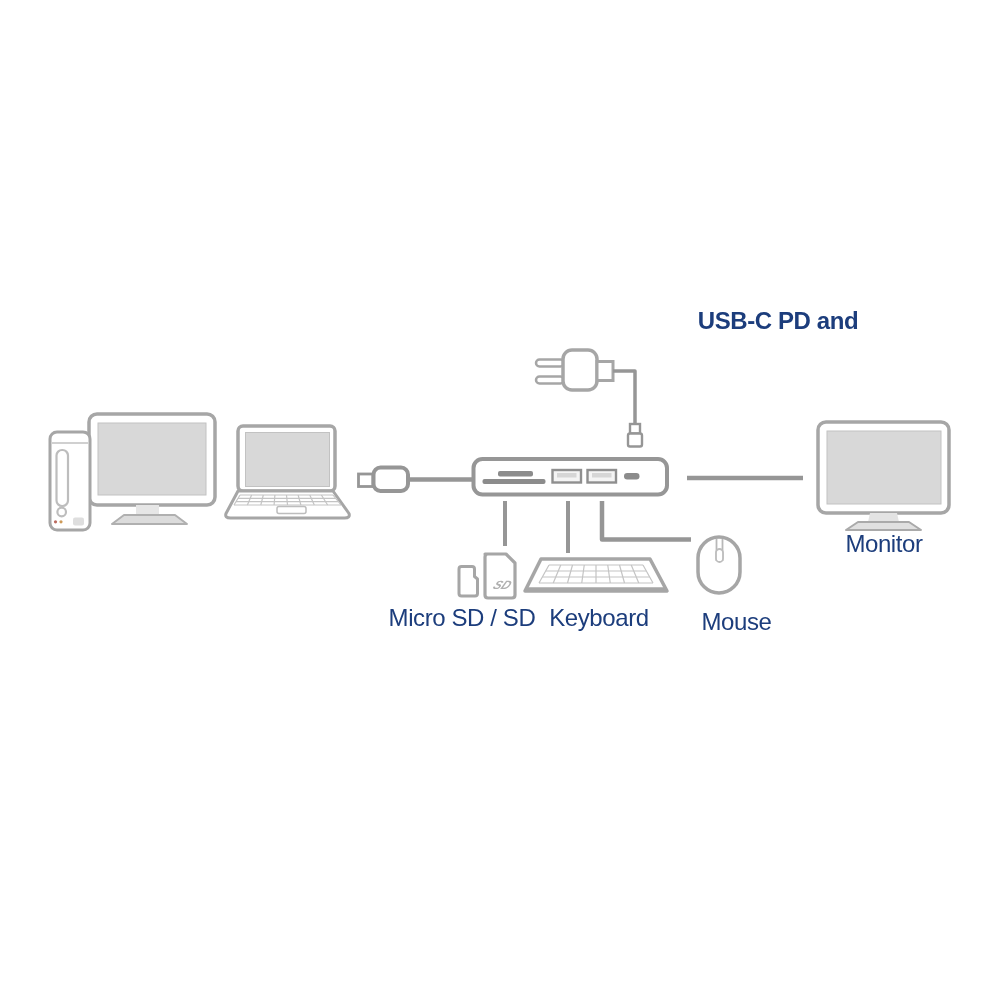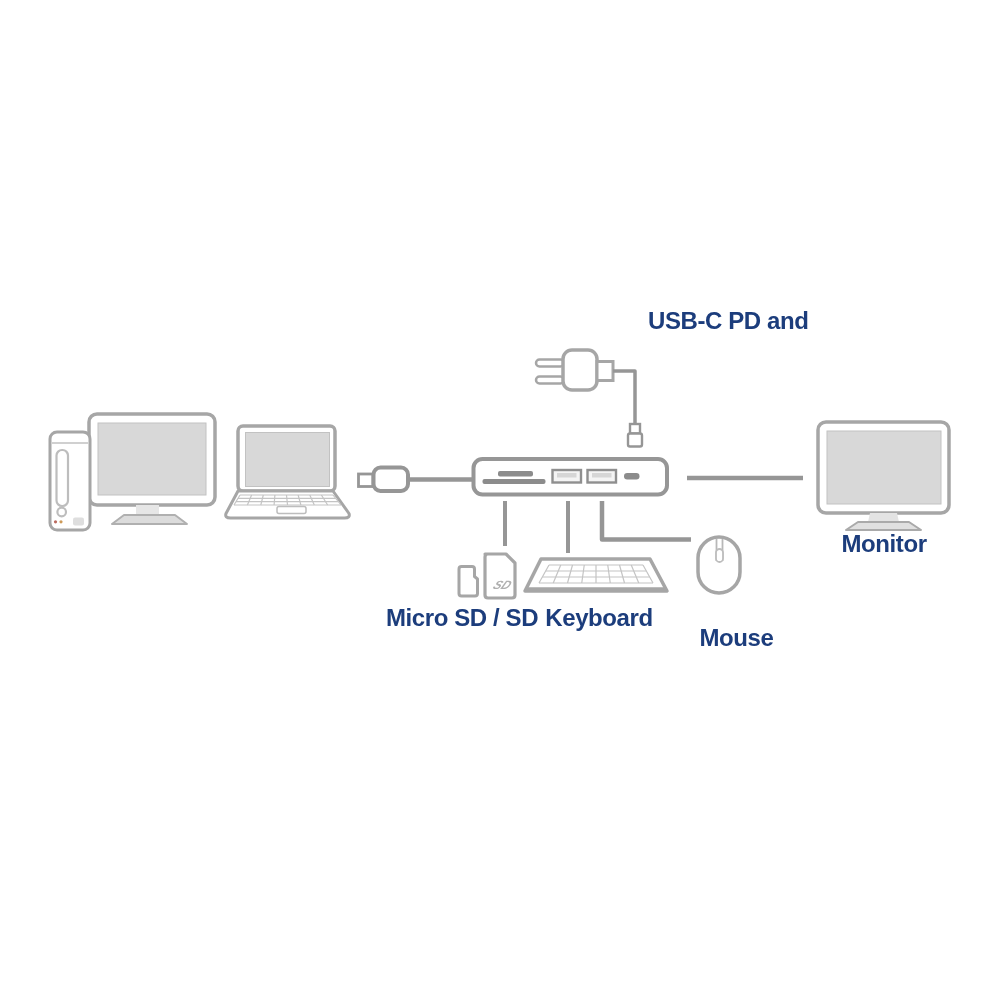--- a/index.html
+++ b/index.html
@@ -13,29 +13,29 @@
   .ol      { stroke:var(--outline-gray,#a6a6a6); fill:#fff; }
   .ol-dark { stroke:var(--line-gray,#969696);   fill:#fff; }
   .line    { stroke:var(--line-gray,#969696);   fill:none; stroke-linecap:butt; }
   .slot    { fill:var(--slot-gray,#8c8c8c); stroke:none; }
   .screen  { fill:var(--screen-fill,#d8d8d8); stroke:#c2c2c2; stroke-width:1; }
   .grid    { stroke:#c4c4c4; stroke-width:1.2; fill:none; }
   .soft    { stroke:#bdbdbd; fill:#fff; }
 
   .lbl {
     position:absolute; width:180px; transform:translateX(-50%);
-    text-align:center; font-size:24px; font-weight:700;
+    text-align:center; font-size:24px; font-weight:400;
     letter-spacing:-0.4px; color:var(--label-text,#1c3d7c); white-space:nowrap;
   }
   .title-block {
     position:absolute; left:648px; top:306px; width:260px;
     font-size:24px; line-height:29px; font-weight:700;
     letter-spacing:-0.4px; color:var(--label-text,#1c3d7c);
   }
-  .title-block span { display:block; }
+  .title-block span { display:block;text-align:center; }
 </style>
 </head>
 <body>
 
 <div class="canvas">
 
   <svg class="art" viewBox="0 0 1000 1000">
 
     <g>
       <rect class="ol" x="89" y="414" width="126" height="91" rx="8" stroke-width="3.5"></rect>
@@ -138,15 +138,15 @@
       <polygon points="858,522 909,522 921,530 846,530" fill="#e0e0e0" stroke="#aaaaaa" stroke-width="2" stroke-linejoin="round"></polygon>
     </g>
   </svg>
 
   <div class="title-block">
     <span>USB-C PD and</span>
   </div>
 
   <div class="lbl" style="left:462px; top:604px;">Micro SD / SD</div>
   <div class="lbl" style="left:599px; top:604px;">Keyboard</div>
-  <div class="lbl" style="left:721px; top:624px;padding-left:31px;">Mouse</div>
+  <div class="lbl" style="left:721px; top:608px;padding-left:31px;">Mouse</div>
   <div class="lbl" style="left:884px; top:530px;">Monitor</div>
 </div>
 
 </body></html>

